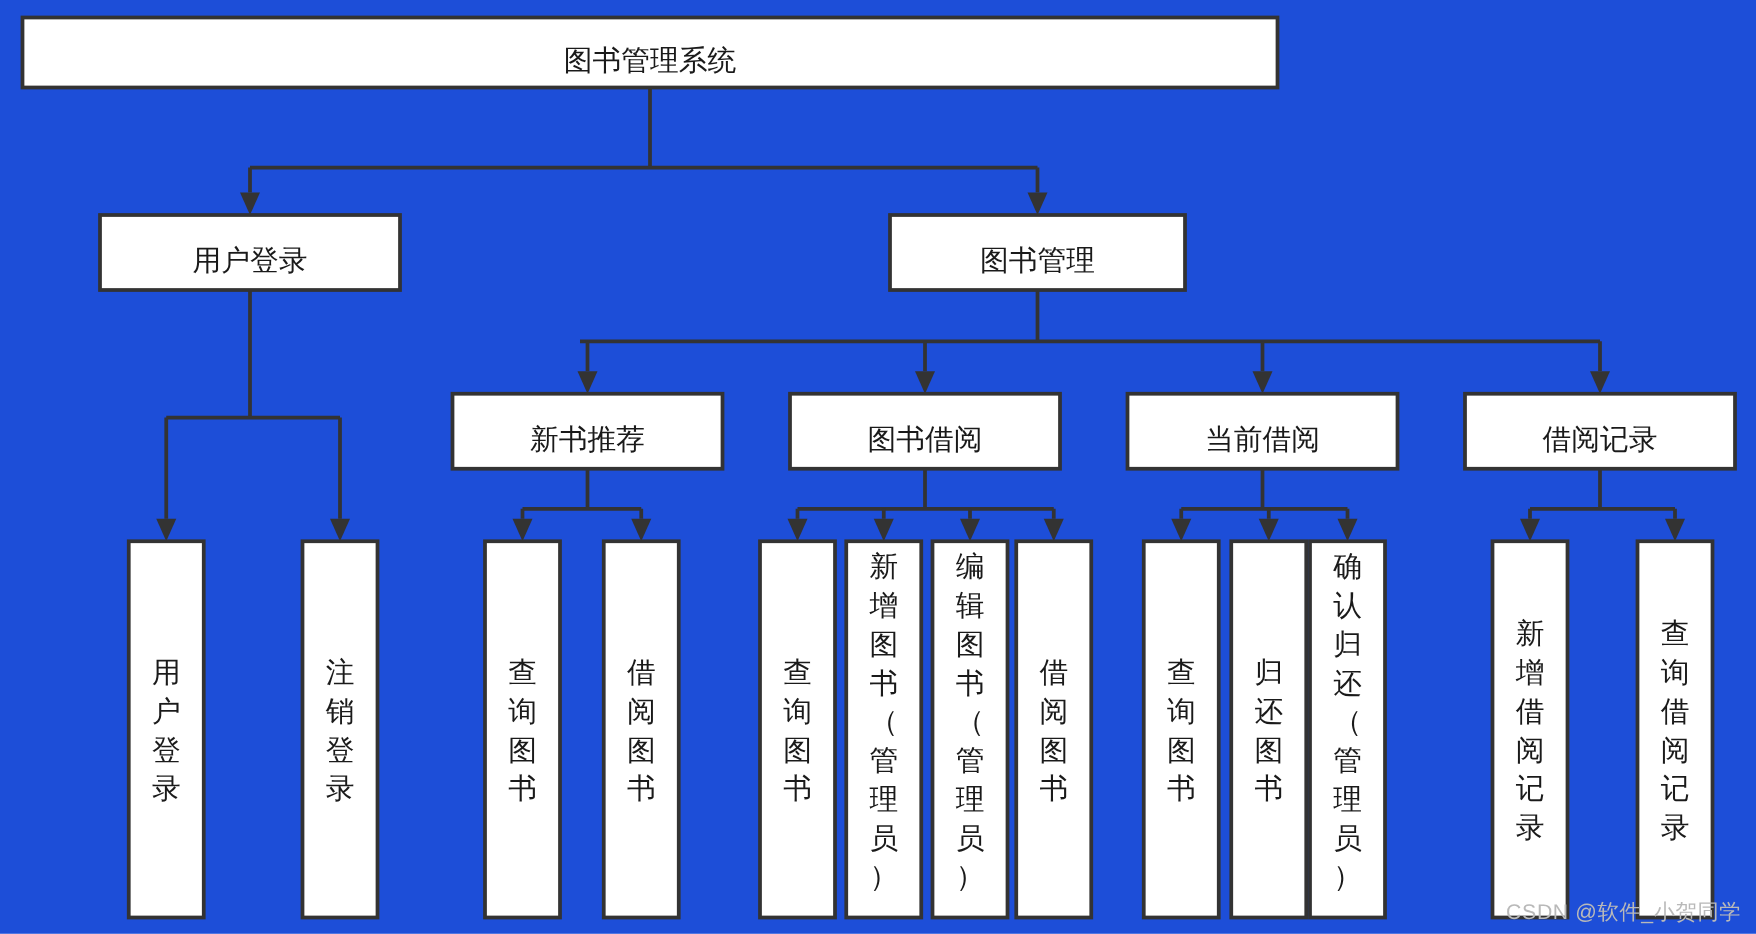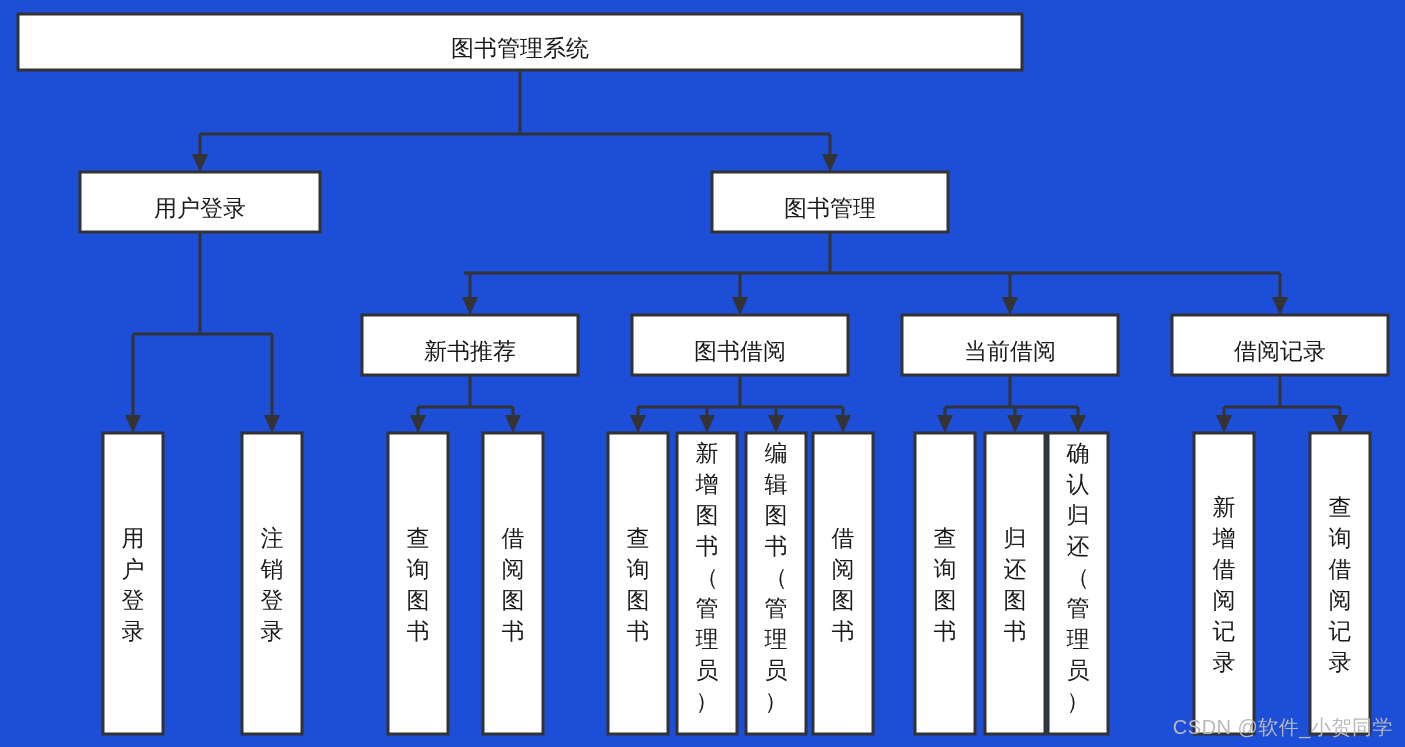--- a/index.html
+++ b/index.html
@@ -53,21 +53,21 @@
     fill: #1a1a1a;
     font-family: "Liberation Sans", "DejaVu Sans", sans-serif;
     font-size: 23px;
     text-anchor: middle;
   }
   .watermark-text {
     position: absolute;
     right: 12px;
     bottom: 6px;
     font-family: "Liberation Sans", "DejaVu Sans", sans-serif;
-    font-size: 20px;
+    font-size: 17px;
     color: #b9b9b9;
     white-space: nowrap;
     letter-spacing: 0.5px;
     user-select: none;
   }
 </style>
 </head>
 <body>
 
 <div id="diagram-root">

